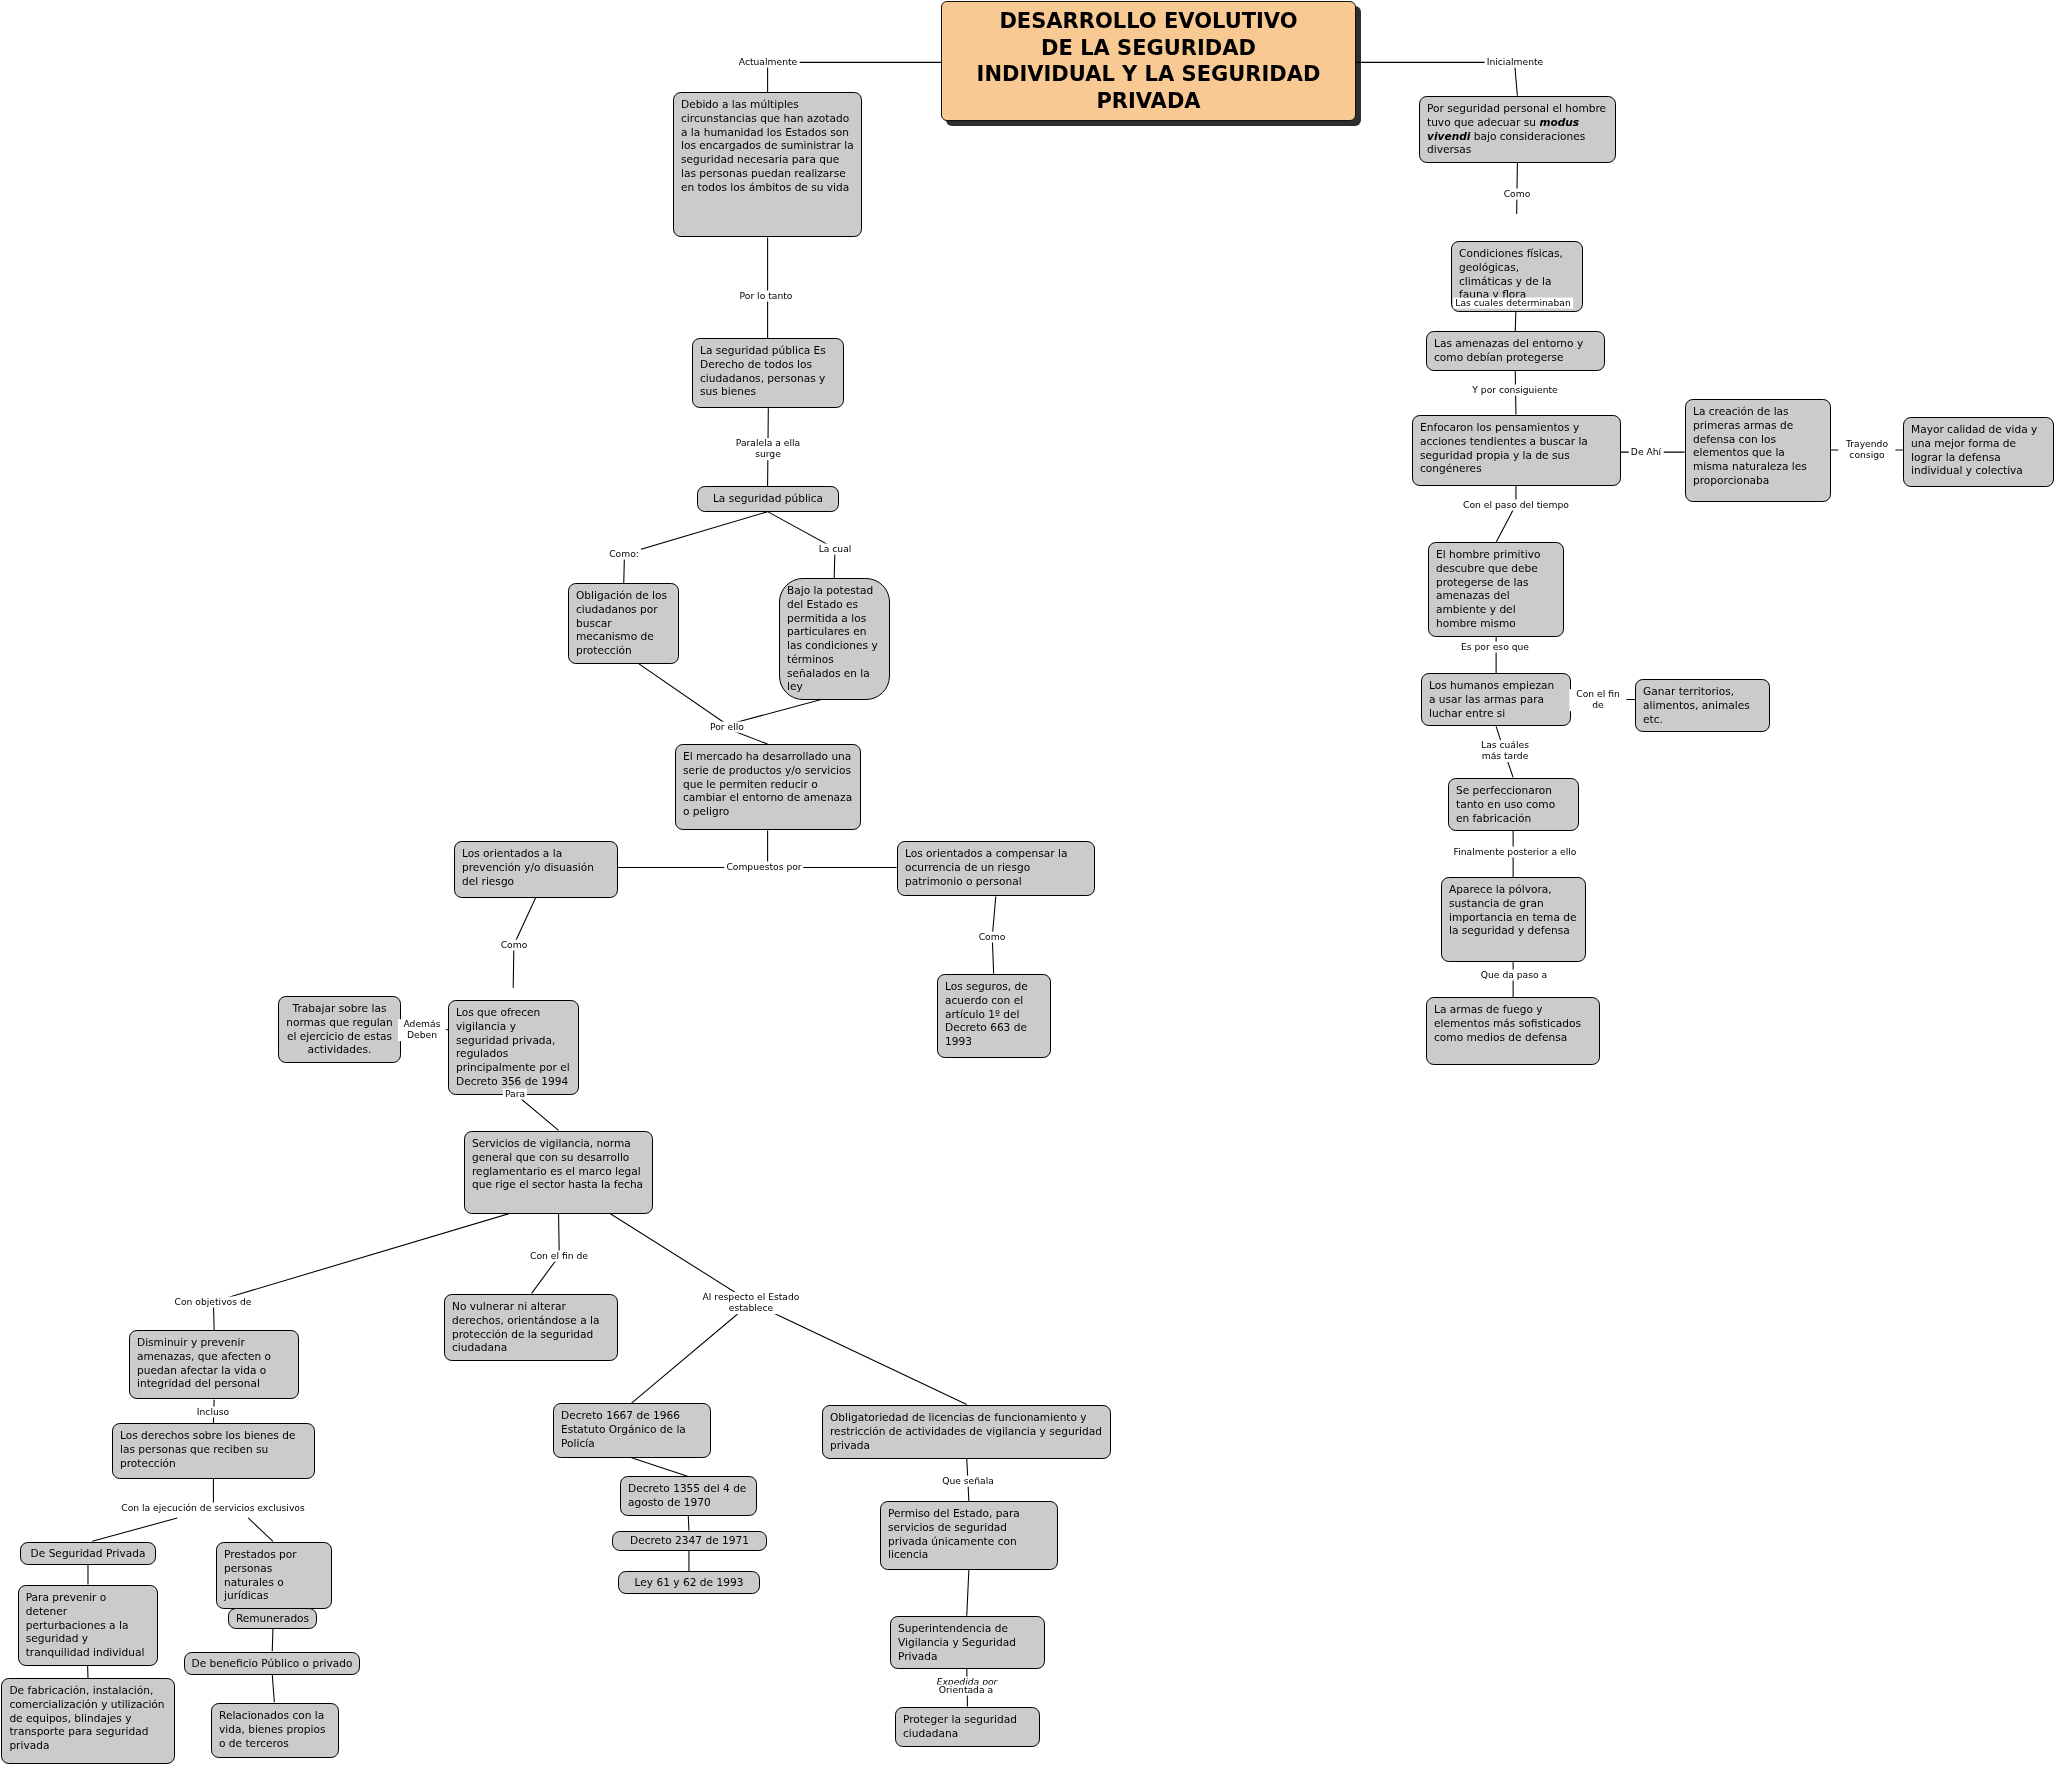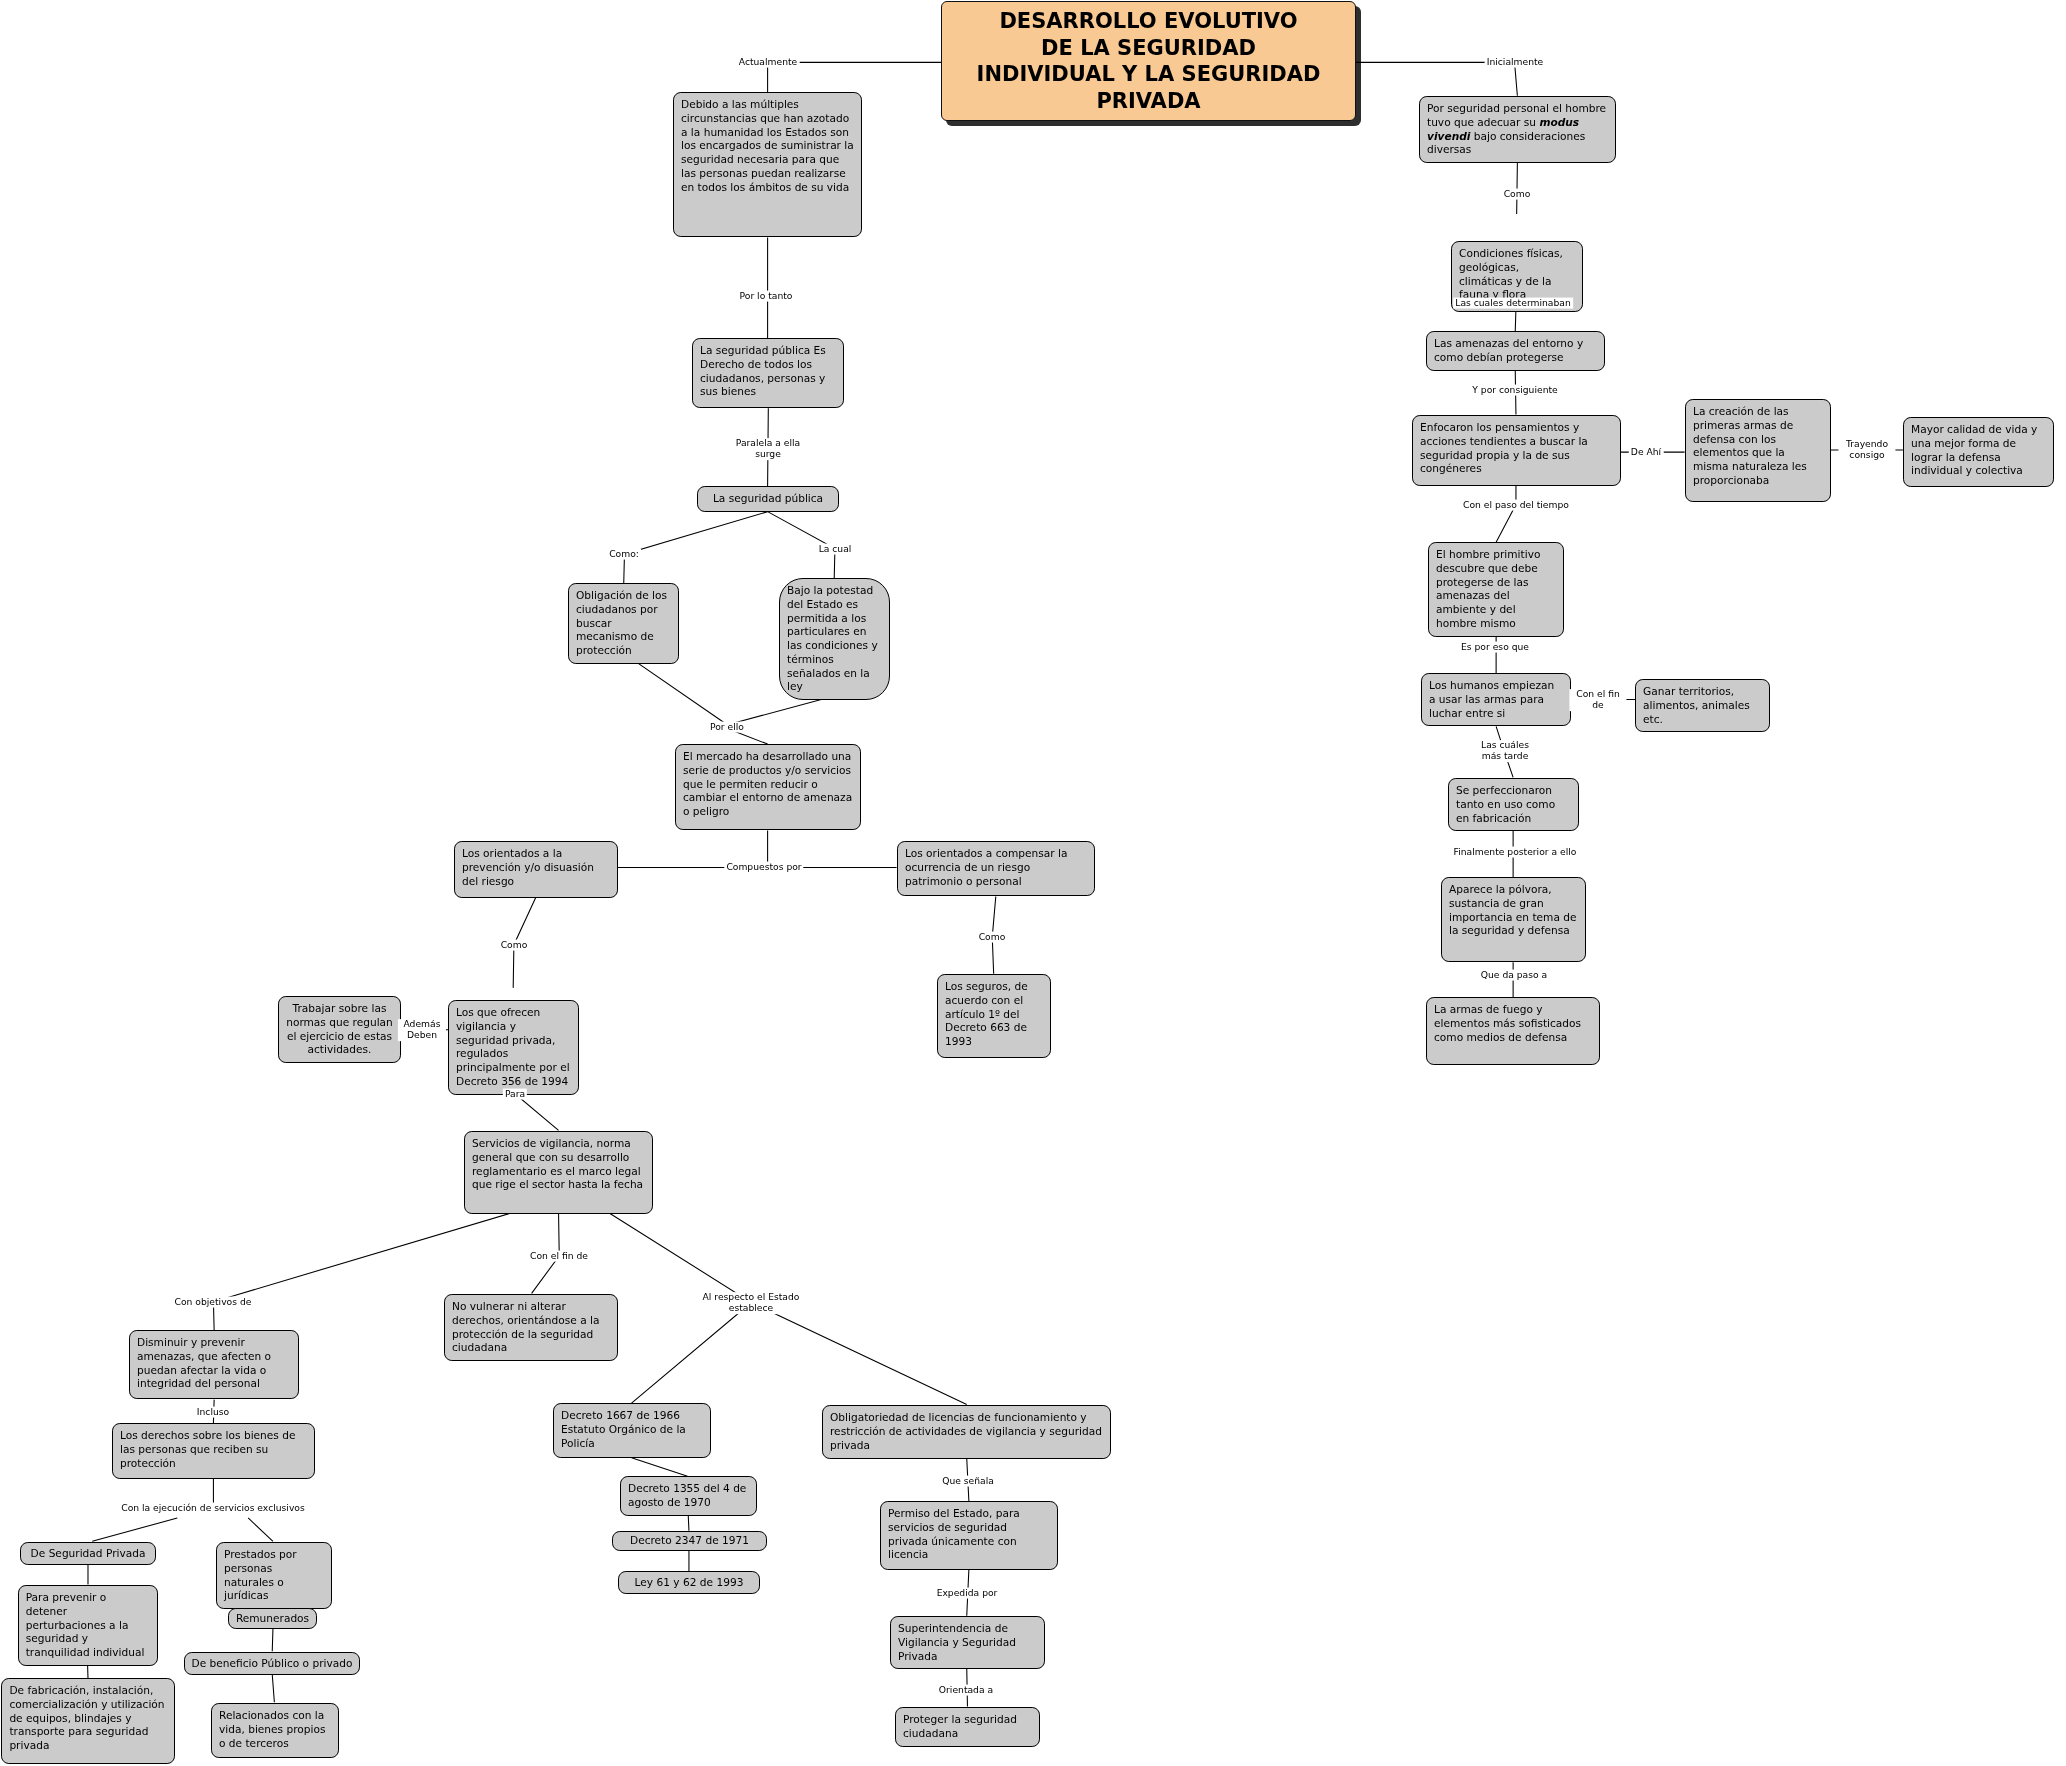--- a/index.html
+++ b/index.html
@@ -123,21 +123,21 @@
 <div class="lbl" style="left:514px;top:945px;">Como</div>
 <div class="lbl" style="left:992px;top:937px;">Como</div>
 <div class="lbl wrap" style="left:422px;top:1030px;max-width:44px;">Además Deben</div>
 <div class="lbl" style="left:515px;top:1094px;">Para</div>
 <div class="lbl" style="left:559px;top:1256px;">Con el fin de</div>
 <div class="lbl" style="left:213px;top:1302px;">Con objetivos de</div>
 <div class="lbl wrap" style="left:751px;top:1303px;max-width:113px;">Al respecto el Estado establece</div>
 <div class="lbl" style="left:213px;top:1412px;">Incluso</div>
 <div class="lbl" style="left:213px;top:1508px;">Con la ejecución de servicios exclusivos</div>
 <div class="lbl" style="left:968px;top:1481px;">Que señala</div>
-<div class="lbl" style="left:967px;top:1593px;">Expedida por</div>
+<div class="lbl" style="left:967px;top:1682px;font-style:italic;">Expedida por</div>
 <div class="lbl" style="left:966px;top:1690px;">Orientada a</div>
 <div class="lbl" style="left:1517px;top:194px;">Como</div>
 <div class="lbl" style="left:1513px;top:303px;">Las cuales determinaban</div>
 <div class="lbl" style="left:1515px;top:390px;">Y por consiguiente</div>
 <div class="lbl" style="left:1646px;top:452px;">De Ahí</div>
 <div class="lbl wrap" style="left:1867px;top:450px;max-width:53px;">Trayendo consigo</div>
 <div class="lbl" style="left:1516px;top:505px;">Con el paso del tiempo</div>
 <div class="lbl" style="left:1495px;top:647px;">Es por eso que</div>
 <div class="lbl wrap" style="left:1598px;top:700px;max-width:53px;">Con el fin de</div>
 <div class="lbl wrap" style="left:1505px;top:751px;max-width:60px;">Las cuáles más tarde</div>

